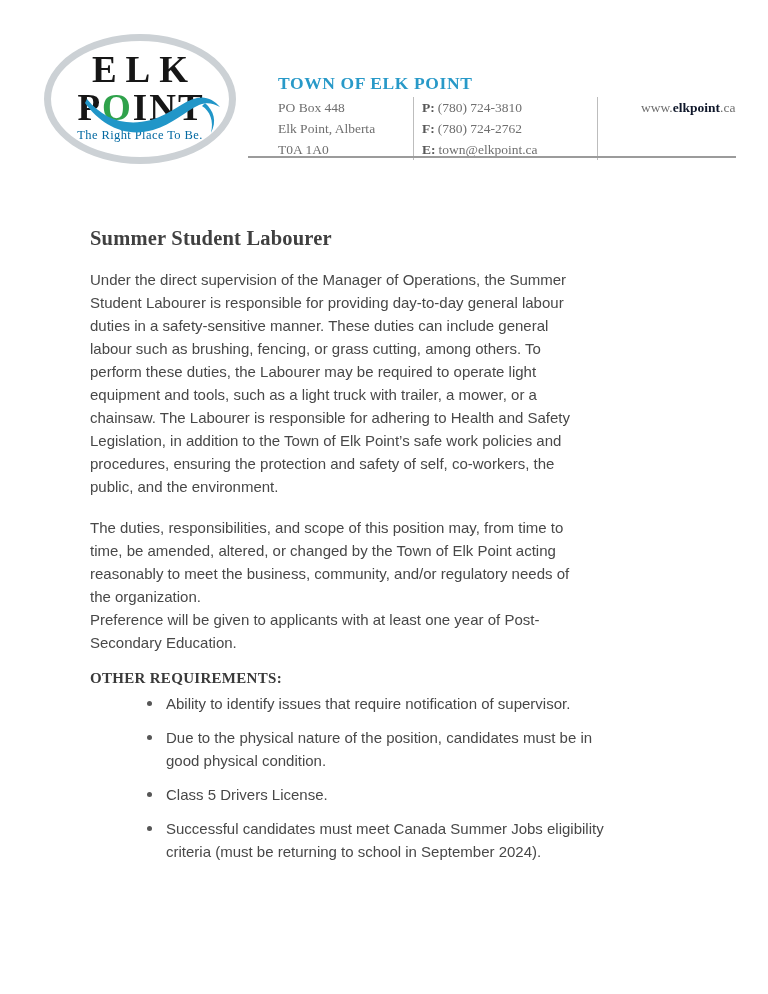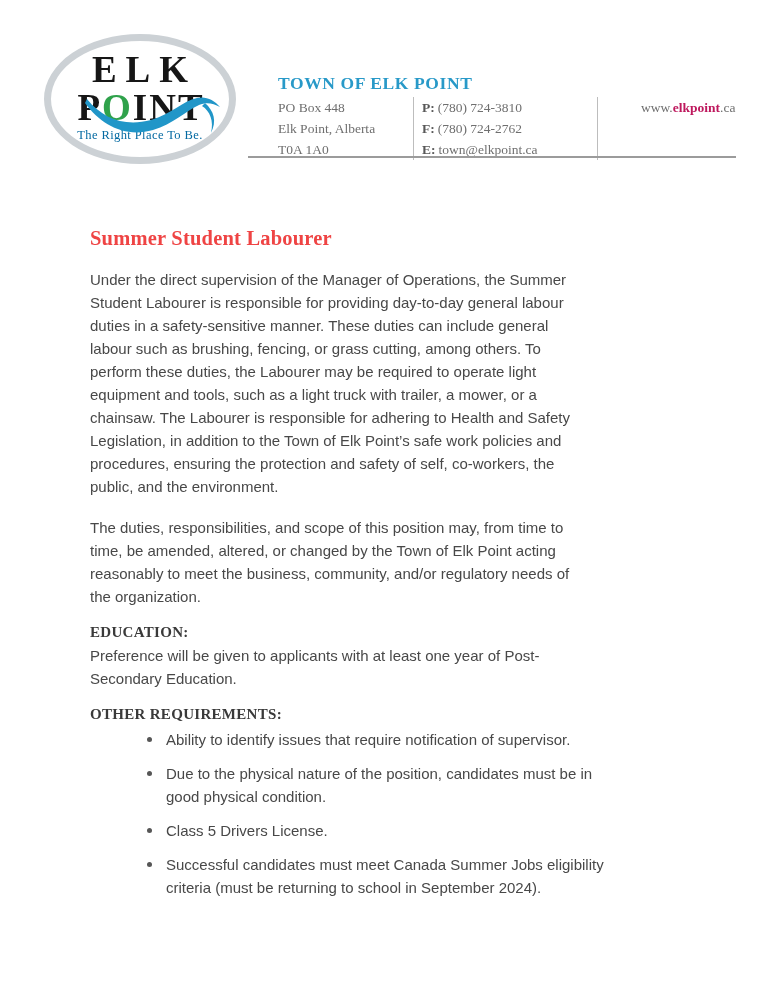--- a/index.html
+++ b/index.html
@@ -47,34 +47,34 @@
     color:#6f6f6f;
   }
   .col-address { width:135px; }
   .col-phone { border-left:1px solid #bdbdbd; padding-left:8px; width:184px; }
   .col-phone b, .col-web b { color:#5e5e5e; }
   .contact-line b { font-weight:bold; color:#585858; margin-right:3px; }
   .col-web {
     border-left:1px solid #bdbdbd; padding-left:43px;
     display:flex; align-items:flex-start; padding-bottom:1px; white-space:nowrap;
   }
-  .col-web .domain { color:#be185d; font-weight:bold; }
+  .col-web .domain { color:#0f172a; font-weight:bold; }
   .header-rule {
     position:absolute; left:248px; top:156px; width:488px; height:2px;
     background:#9b9b9b;
   }
 
   
   .doc-body {
     position:absolute; left:90px; top:224px; width:618px;
     color:#484848; font-size:15px; line-height:23px;
   }
   .doc-title {
     font-family:"Liberation Serif", serif; font-weight:bold;
-    font-size:20.5px; line-height:28px; color:#ef4444; letter-spacing:0.2px;
+    font-size:20.5px; line-height:28px; color:#404040; letter-spacing:0.2px;
   }
   .para { margin-top:16px; white-space:pre-line; }
   .para-2 { margin-top:18px; }
   .sub-heading {
     margin-top:13px;
     font-family:"Liberation Serif", serif; font-weight:bold;
     font-size:15px; line-height:23px; color:#3a3a3a; letter-spacing:0.3px;
   }
   .sub-body { white-space:pre-line; }
   ul.req-list { margin-top:2px; padding-left:57px; list-style:none; }
@@ -137,21 +137,20 @@
 chainsaw. The Labourer is responsible for adhering to Health and Safety
 Legislation, in addition to the Town of Elk Point’s safe work policies and
 procedures, ensuring the protection and safety of self, co-workers, the
 public, and the environment.</p>
 
   <p class="para para-2">The duties, responsibilities, and scope of this position may, from time to
 time, be amended, altered, or changed by the Town of Elk Point acting
 reasonably to meet the business, community, and/or regulatory needs of
 the organization.</p>
 
-  <div class="sub-heading">EDUCATION:</div>
   <div class="sub-body">Preference will be given to applicants with at least one year of Post-
 Secondary Education.</div>
 
   <div class="sub-heading">OTHER REQUIREMENTS:</div>
 
   <ul class="req-list">
     <li><span class="bullet-dot"></span><span>Ability to identify issues that require notification of supervisor.</span></li>
     <li><span class="bullet-dot"></span><span>Due to the physical nature of the position, candidates must be in
 good physical condition.</span></li>
     <li><span class="bullet-dot"></span><span>Class 5 Drivers License.</span></li>

